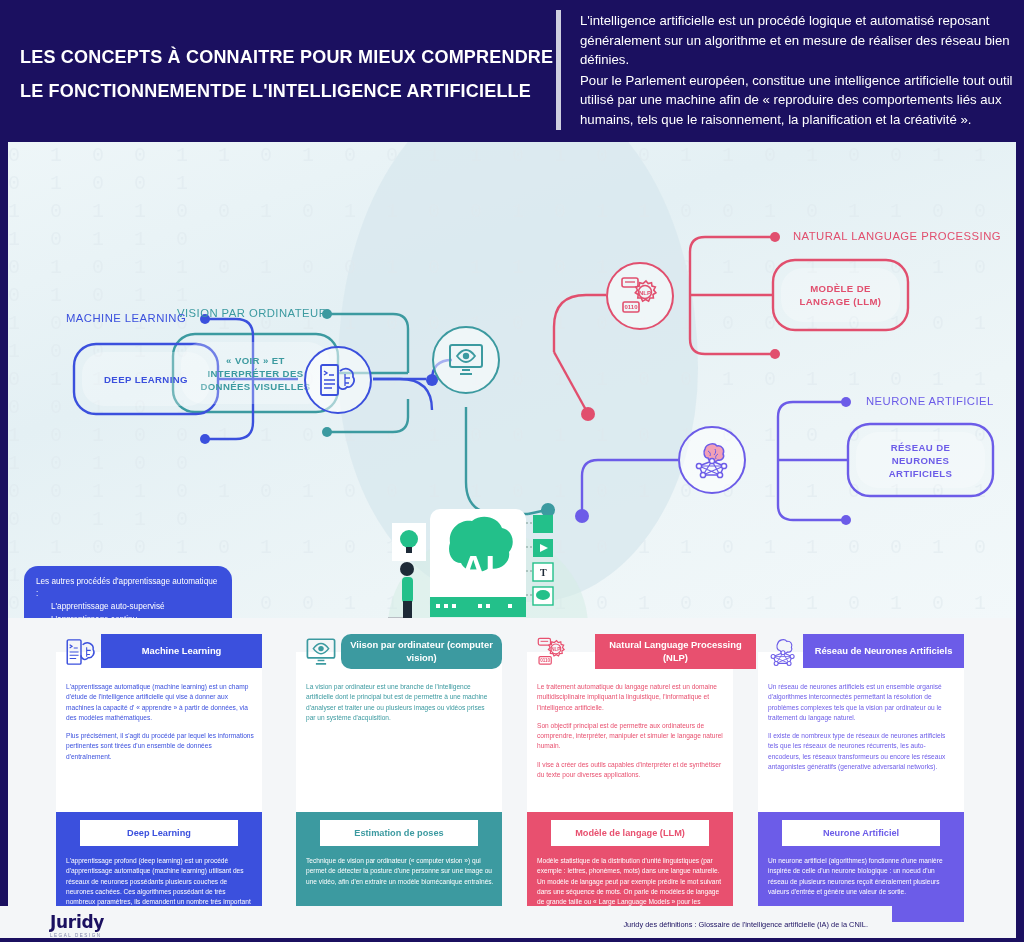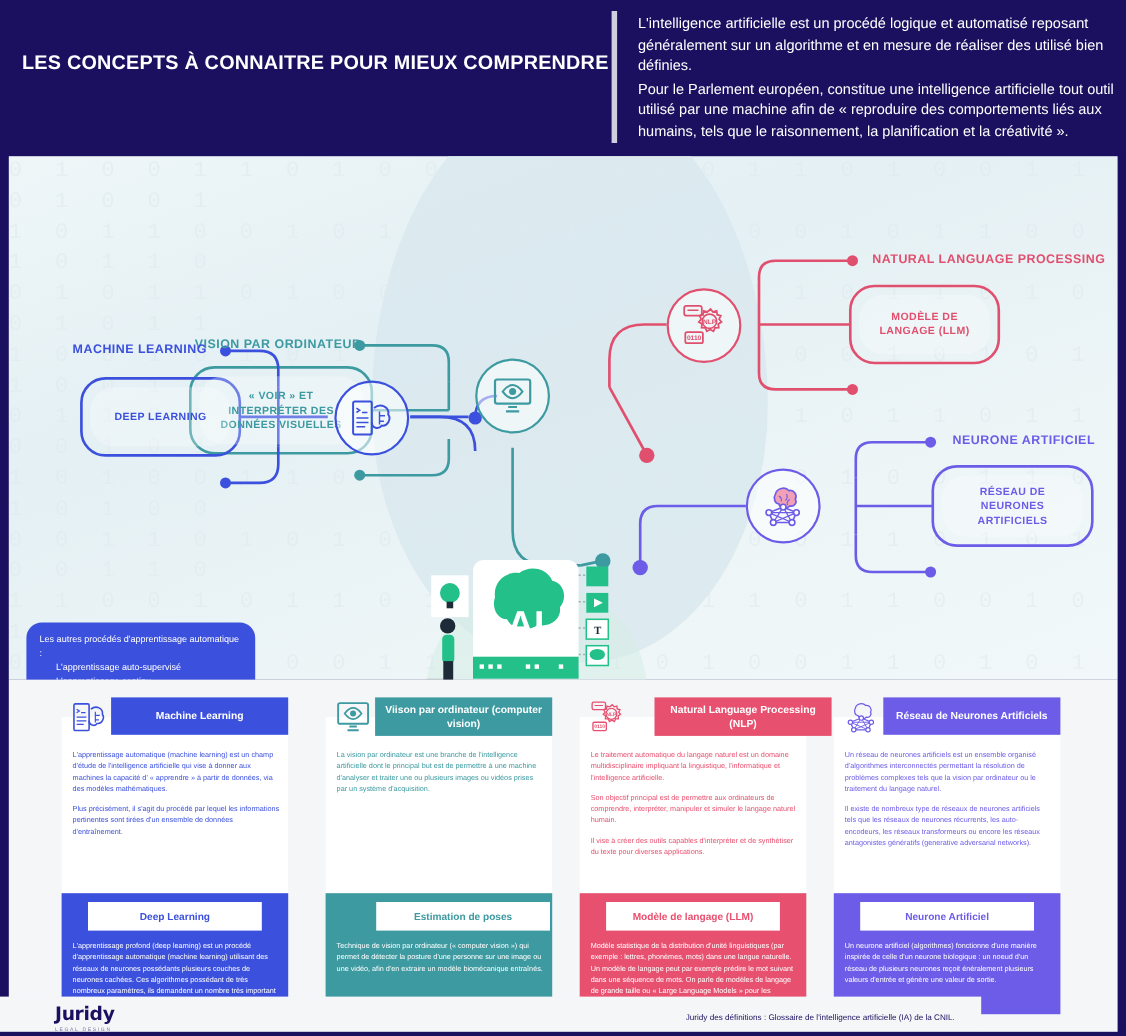--- a/index.html
+++ b/index.html
@@ -64,21 +64,21 @@
     position: absolute; left: 0; top: 0; width: 1008px; height: 476px;
     color: #dfe9ee; font-size: 20px; line-height: 28px;
     letter-spacing: 9px; font-family: "Liberation Mono", monospace;
     opacity: .55; overflow: hidden; white-space: pre-wrap;
   }
   #diagram-svg { position: absolute; left:0; top:0; width:1008px; height:476px; }
 
   .dg-label {
     position: absolute;
     font-size: 11.3px;
-    font-weight: bold;
+    font-weight: normal;
     letter-spacing: .45px;
     white-space: nowrap;
     text-transform: uppercase;
     text-align: center;
   }
   .dg-node {
     position: absolute;
     display: flex; align-items: center; justify-content: center;
     text-align: center;
     border-radius: 22px;
@@ -178,24 +178,25 @@
   }
 </style>
 </head>
 <body>
 
 <div id="page">
 
   <div id="header">
     <div id="header-title">
       <span class="tline">LES CONCEPTS À CONNAITRE POUR MIEUX COMPRENDRE</span>
+      <span class="tline">LE FONCTIONNEMENTDE L'INTELLIGENCE ARTIFICIELLE</span>
     </div>
     <div id="header-rule"></div>
     <div id="header-para">
-      <p>L'intelligence artificielle est un procédé logique et automatisé reposant généralement sur un algorithme et en mesure de réaliser des utilisé bien définies.</p>
+      <p>L'intelligence artificielle est un procédé logique et automatisé reposant généralement sur un algorithme et en mesure de réaliser des réseau bien définies.</p>
       <p>Pour le Parlement européen, constitue une intelligence artificielle tout outil utilisé par une machine afin de « reproduire des comportements liés aux humains, tels que le raisonnement, la planification et la créativité ».</p>
     </div>
   </div>
 
   <div id="diagram">
     <div id="diagram-head-silhouette"></div>
     <div id="binary-bg">0 1 0 0 1 1 0 1 0 0 1 1 0 1 0 0 1 1 0 1 0 0 1 1 0 1 0 0 1
 1 0 1 1 0 0 1 0 1 1 0 0 1 0 1 1 0 0 1 0 1 1 0 0 1 0 1 1 0
 0 1 0 1 1 0 1 0 0 1 0 1 1 0 1 0 0 1 0 1 1 0 1 0 0 1 0 1 1
 1 0 0 1 0 1 0 1 1 0 0 1 0 1 0 1 1 0 0 1 0 1 0 1 1 0 0 1 0
@@ -456,25 +457,25 @@
       <div class="card-top"></div>
       <div class="card-bottom" style="background:#3c9aa0;"></div>
       <div class="card-icon">
         <svg width="34" height="32" viewBox="0 0 40 36">
           <rect x="4" y="3" width="32" height="22" rx="2" fill="none" stroke="#3c9aa0" stroke-width="2"></rect>
           <path d="M11 14c3-4 6-6 9-6s6 2 9 6c-3 4-6 6-9 6s-6-2-9-6z" fill="none" stroke="#3c9aa0" stroke-width="1.8"></path>
           <circle cx="20" cy="14" r="3.2" fill="#3c9aa0"></circle>
           <path d="M16 28h8M14 32h12" stroke="#3c9aa0" stroke-width="2" fill="none"></path>
         </svg>
       </div>
-      <div class="card-header" style="background:#3c9aa0;">Viison par ordinateur (computer vision)</div>
+      <div class="card-header" style="background:#3c9aa0;border-radius:10px;">Viison par ordinateur (computer vision)</div>
       <div class="card-body" style="color:#3c9aa0;">
         <p>La vision par ordinateur est une branche de l'intelligence artificielle dont le principal but est de permettre à une machine d'analyser et traiter une ou plusieurs images ou vidéos prises par un système d'acquisition.</p>
       </div>
-      <div class="sub-header" style="color:#3c9aa0; top:186px;margin-left:22px;">Estimation de poses</div>
+      <div class="sub-header" style="color:#3c9aa0; top:186px;">Estimation de poses</div>
       <div class="sub-body" style="top:222px;">
         <p>Technique de vision par ordinateur (« computer vision ») qui permet de détecter la posture d'une personne sur une image ou une vidéo, afin d'en extraire un modèle biomécanique entraînés.</p>
       </div>
     </div>
 
     <div class="card" style="left:519px;">
       <div class="card-top"></div>
       <div class="card-bottom" style="background:#e8506f;"></div>
       <div class="card-icon">
         <svg width="34" height="32" viewBox="0 0 44 42">

